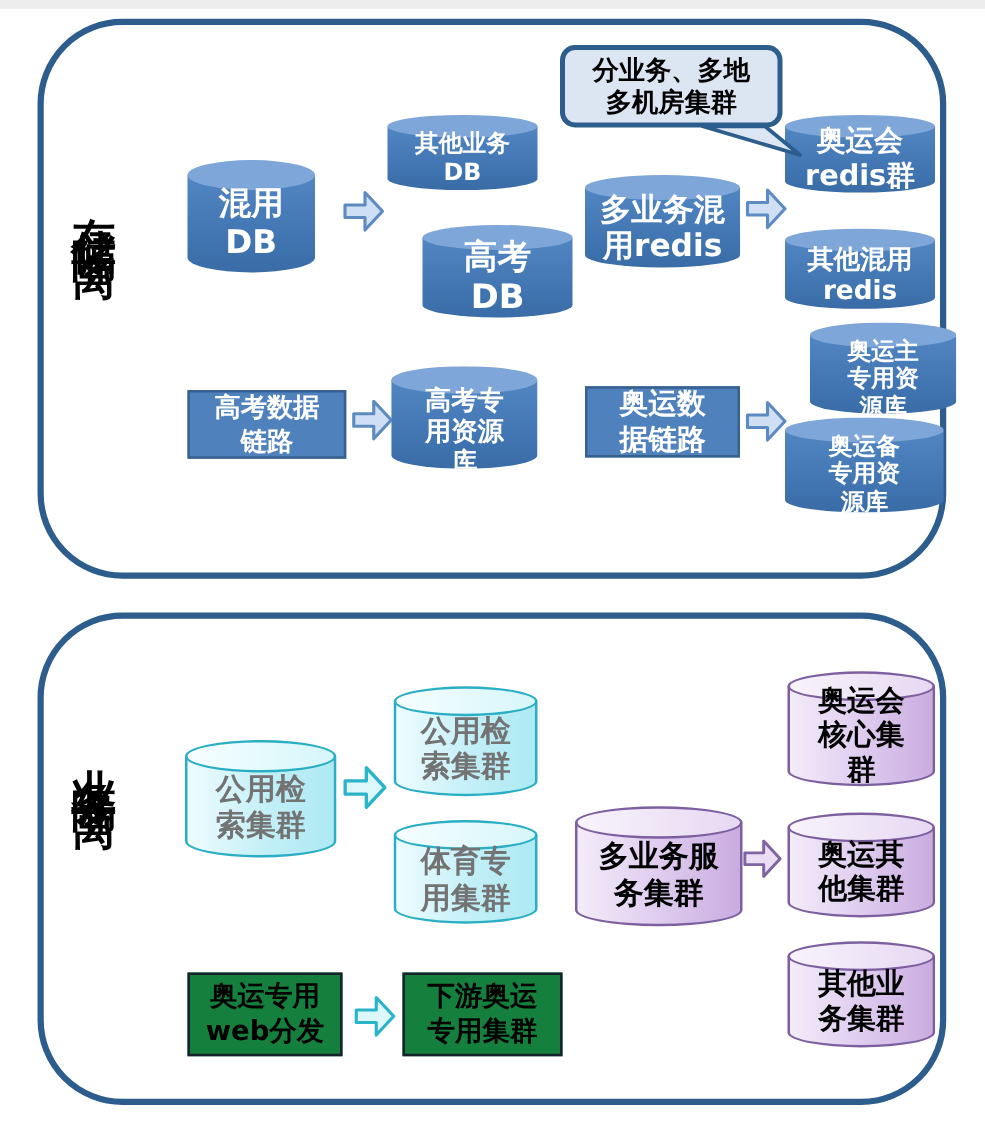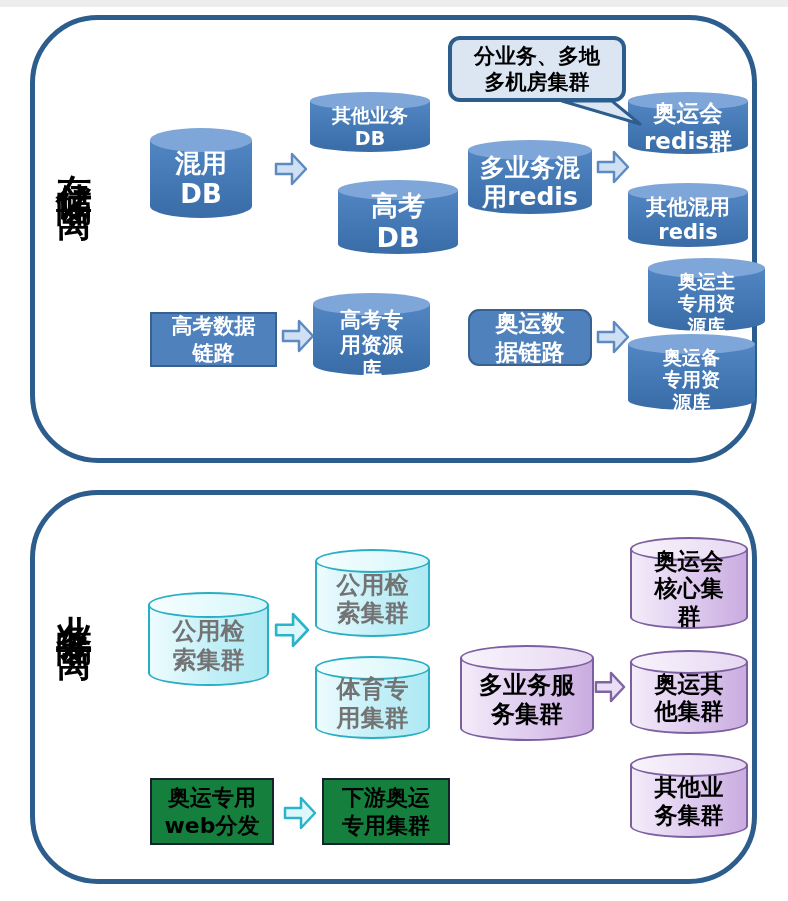--- a/index.html
+++ b/index.html
@@ -131,21 +131,21 @@
   </svg>
 
   <div class="cyl blue clip" style="left:313px; top:293px; width:117px; height:82px; font-size:21px; --r:11px;">
     <div class="body"></div>
     <div class="top"></div>
     <div class="txt" style="align-items:flex-start; padding-top:4px;">高考专
 用资源
 库</div>
   </div>
 
-  <div class="rect blue" style="left:468px; top:309px; width:124px; height:57px; font-size:23px;border-radius:11px;">奥运数
+  <div class="rect blue" style="left:468px; top:309px; width:124px; height:57px; font-size:23px;">奥运数
 据链路</div>
 
   <svg class="arrow blue" style="left:596px; top:316px; width:34px; height:42px;" viewBox="0 0 34 38">
     <path d="M2 14 H18 V4 L32 19 L18 34 V24 H2 Z"></path>
   </svg>
 
   <div class="cyl blue clip" style="left:648px; top:258px; width:117px; height:73px; font-size:19px; --r:10px;">
     <div class="body"></div>
     <div class="top"></div>
     <div class="txt" style="align-items:flex-start; padding-top:2px;">奥运主

